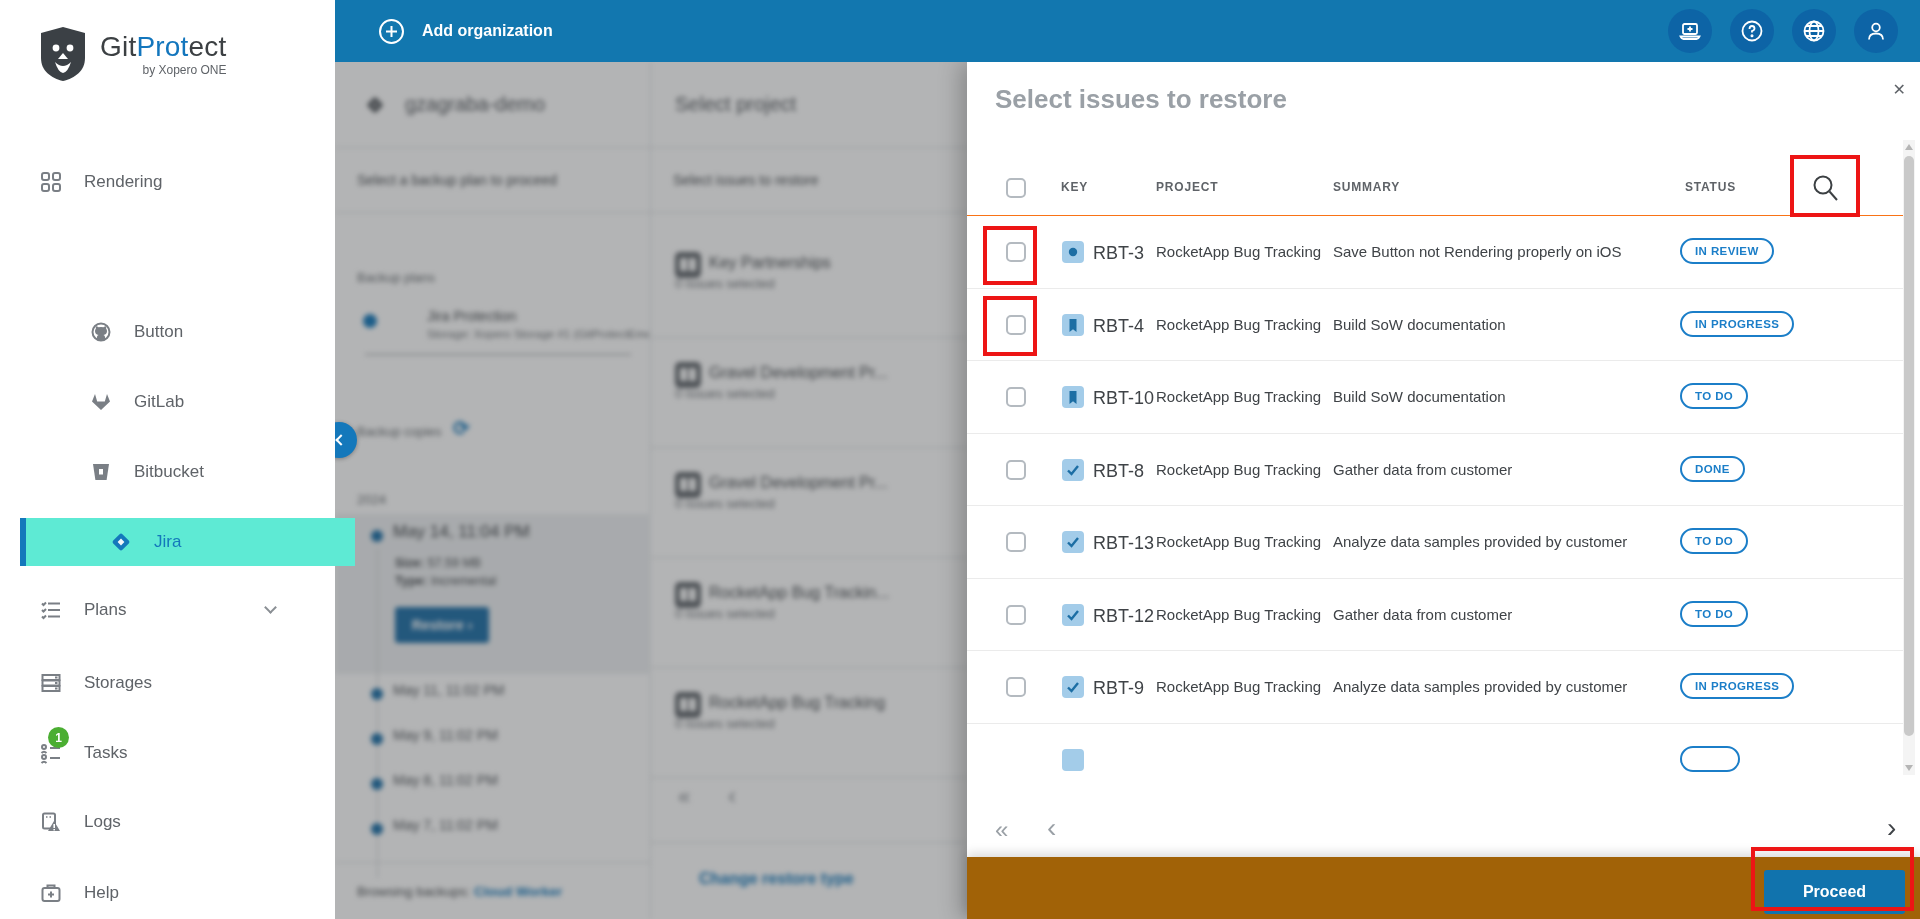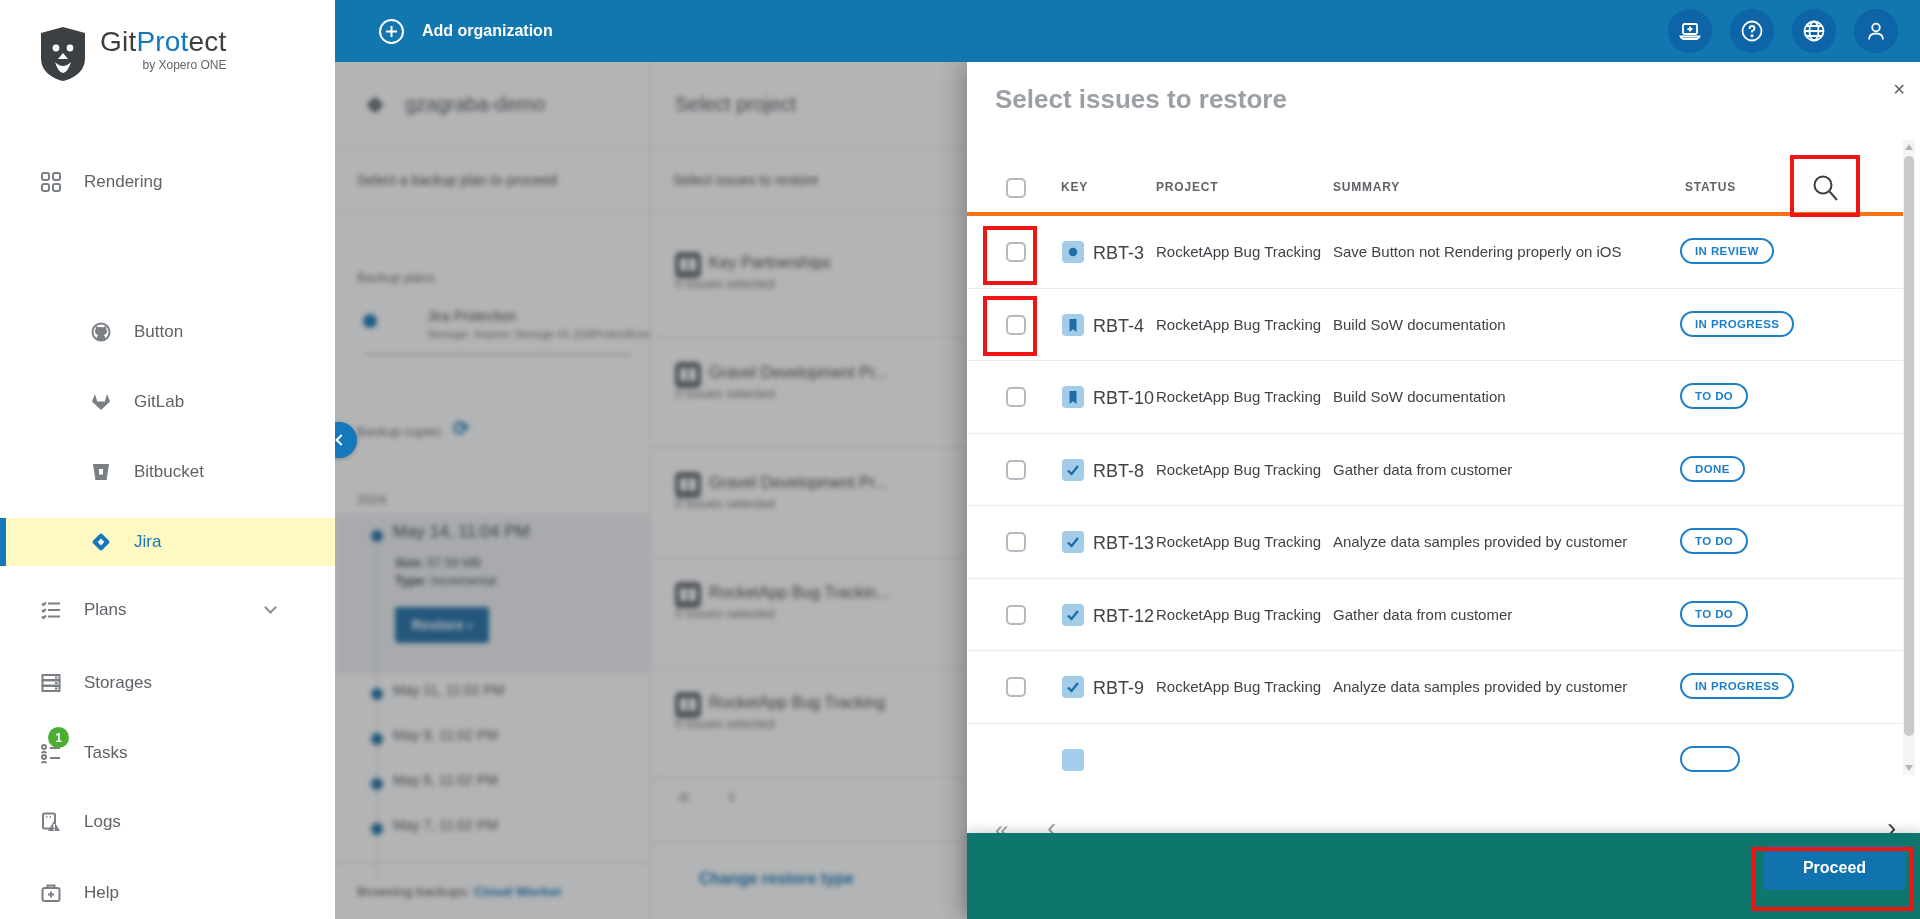--- a/index.html
+++ b/index.html
@@ -2,30 +2,30 @@
 <html><head>
 <meta charset="utf-8">
 <style>
   * { margin:0; padding:0; box-sizing:border-box; }
   html,body { width:1920px; height:919px; overflow:hidden; background:#fff;
     font-family:"Liberation Sans", sans-serif; }
   .abs { position:absolute; }
 
   
   .sidebar { position:absolute; left:0; top:0; width:335px; height:919px; background:#fff; z-index:30; }
-  .logo-row { position:absolute; left:38px; top:26px; display:flex; align-items:flex-start; }
+  .logo-row { position:absolute; left:38px; top:26px; display:flex; align-items:center; }
   .brand-text { margin-left:12px; }
   .brand-line1 { font-size:28px; color:#3c4043; letter-spacing:0.2px; }
   .brand-prot { color:#1376bd; }
   .brand-tag { font-size:12px; color:#5f6368; text-align:right; margin-top:0px; }
   .nav-item { position:absolute; left:0; width:335px; height:48px; display:flex; align-items:center;
     color:#5f6368; font-size:17px; cursor:pointer; }
   .nav-item .ico { width:22px; height:22px; margin-left:40px; margin-right:22px; flex:0 0 22px; position:relative; }
   .nav-item.sub .ico { margin-left:90px; }
-  .nav-item.active { background:#fef9c3; color:#1478bb; }
+  .nav-item.active { background:#5eead4; color:#1478bb;margin-left:20px; }
   .nav-item.active::before { content:""; position:absolute; left:0; top:0; width:6px; height:48px; background:#1478bb; }
   .chev { display:inline-block; width:9px; height:9px; border-right:2px solid #8a8f94; border-bottom:2px solid #8a8f94; position:absolute; right:60px; }
   .chev.up { transform:rotate(-135deg); top:22px; }
   .chev.down { transform:rotate(45deg); top:17px; }
   .badge-green { position:absolute; left:48px; top:-2px; width:21px; height:21px; border-radius:50%;
     background:#4bae32; color:#fff; font-size:12px; font-weight:bold; display:flex; align-items:center; justify-content:center; z-index:2; }
 
   
   .topbar { position:absolute; left:335px; top:0; width:1585px; height:62px; background:#1277af; z-index:25; }
   .add-org { position:absolute; left:43px; top:0; height:62px; display:flex; align-items:center; gap:17px;
@@ -56,40 +56,40 @@
     font-weight:bold; font-size:14px; border:none; border-radius:3px; display:flex; align-items:center; justify-content:center; }
   .collapse-btn { position:absolute; left:321px; top:422px; width:36px; height:36px; border-radius:50%; background:#1478bb;
     color:#fff; display:flex; align-items:center; justify-content:center; z-index:8; font-size:16px; cursor:pointer;
     box-shadow:0 1px 4px rgba(0,0,0,0.3); }
 
   
   .modal { position:absolute; left:967px; top:62px; width:953px; height:857px; background:#fff; z-index:10;
     box-shadow:-8px 0 20px rgba(0,0,0,0.22); }
   .modal-close { position:absolute; right:14px; top:18px; font-size:16px; color:#5f6368; cursor:pointer; }
   .modal-title { position:absolute; left:28px; top:22px; font-size:26px; font-weight:700; color:#9aa0a6; }
-  .thead { position:absolute; left:0; top:98px; width:936px; height:56px; border-bottom:4px solid #f97316;padding-left:25px; }
+  .thead { position:absolute; left:0; top:98px; width:936px; height:56px; border-bottom:1px solid #f97316;padding-left:25px; }
   .th { position:absolute; top:20px; font-size:12px; font-weight:bold; color:#5f6368; letter-spacing:0.8px; }
   .cb { position:absolute; width:20px; height:20px; border:2px solid #b4bac0; border-radius:5px; background:#fff; cursor:pointer; }
   .search-ico { position:absolute; left:843px; top:12px; cursor:pointer; }
   .rows { position:absolute; left:0; top:154px; width:936px; height:559px; overflow:hidden; }
   .row { position:relative; width:936px; height:72.5px; border-bottom:1px solid #ebebeb; }
   .row .cb { left:39px; top:26px; }
   .type-ico { position:absolute; left:95px; top:25px; width:22px; height:22px; border-radius:4px; background:#a3cce9; }
   .row-key { position:absolute; left:126px; top:27px; font-size:18px; color:#3f4347; }
   .row-proj { position:absolute; left:189px; top:27px; font-size:15px; color:#3f4347; }
   .row-sum { position:absolute; left:366px; top:27px; font-size:15px; color:#3f4347; }
   .badge { position:absolute; left:713px; top:22px; border:2px solid #1b7ec8; color:#1b7ec8; border-radius:15px;
     padding:5px 13px; font-size:11.5px; font-weight:bold; letter-spacing:0.4px; background:#fff; white-space:nowrap; }
   .sb-track { position:absolute; left:936px; top:78px; width:12px; height:635px; background:#f4f4f4; }
   .sb-thumb { position:absolute; left:1px; top:16px; width:10px; height:580px; background:#c9c9c9; border-radius:5px; }
   .sb-arrow { position:absolute; left:2px; width:0; height:0; border-left:4px solid transparent; border-right:4px solid transparent; }
   .sb-up { top:4px; border-bottom:6px solid #b5b5b5; }
   .sb-down { bottom:4px; border-top:6px solid #b5b5b5; }
   .pager { position:absolute; top:756px; font-size:24px; color:#9aa0a6; cursor:pointer; line-height:1; }
-  .modal-footer { position:absolute; left:0; bottom:0; width:953px; height:86px; background:#0f766e;
+  .modal-footer { position:absolute; left:0; bottom:0; width:953px; height:62px; background:#a16207;
     box-shadow:0 -4px 10px rgba(0,0,0,0.14); }
   .proceed-btn { position:absolute; right:15px; top:13px; width:141px; height:44px; background:#1173ad; color:#fff;
     border:none; border-radius:3px; font-size:16px; font-weight:bold; cursor:pointer; font-family:"Liberation Sans",sans-serif; }
 
   
   .hl { position:absolute; border:4px solid #ed1515; z-index:40; pointer-events:none; }
   .hl-search { left:823px; top:93px; width:70px; height:62px; }
   .hl-cb1 { left:16px; top:164px; width:54px; height:59px; }
   .hl-cb2 { left:16px; top:234px; width:54px; height:60px; }
   .hl-proceed { left:784px; top:785px; width:163px; height:64px; }

